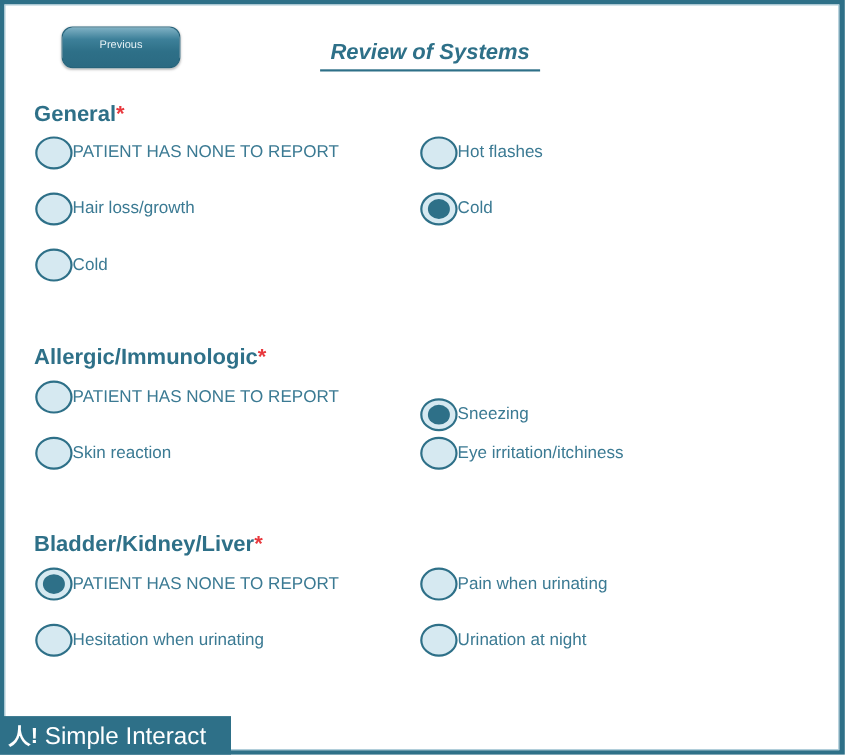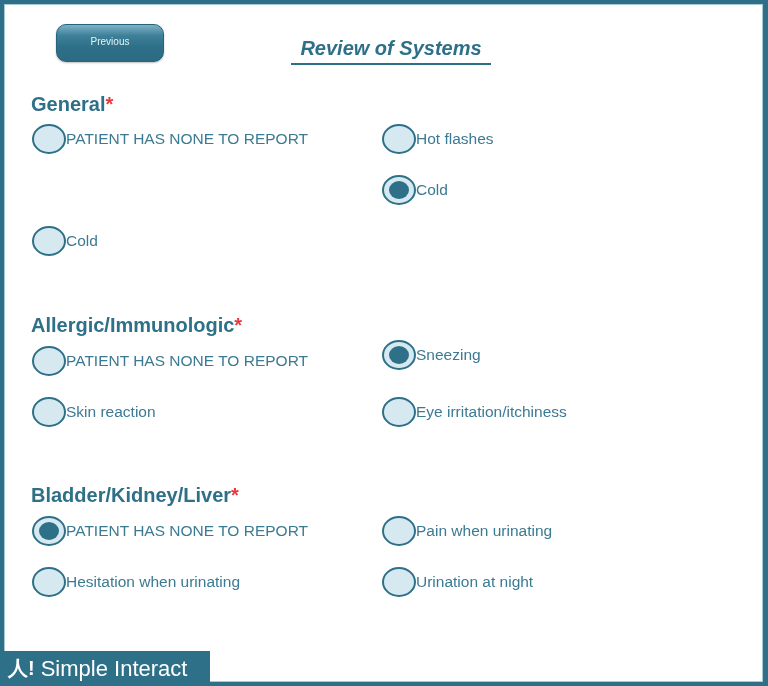--- a/index.html
+++ b/index.html
@@ -70,37 +70,41 @@
     <span>General</span><span class="req">*</span>
   </div>
   <div class="option" style="left:27px; top:117px;">
     <span class="radio"></span>
     <span class="opt-label">PATIENT HAS NONE TO REPORT</span>
   </div>
   <div class="option" style="left:377px; top:117px;">
     <span class="radio"></span>
     <span class="opt-label">Hot flashes</span>
   </div>
+  <div class="option" style="left:27px; top:168px;">
+    <span class="radio"></span>
+    <span class="opt-label">Hair loss/growth</span>
+  </div>
   <div class="option" style="left:377px; top:168px;">
     <span class="radio checked"></span>
     <span class="opt-label">Cold</span>
   </div>
   <div class="option" style="left:27px; top:219px;">
     <span class="radio"></span>
     <span class="opt-label">Cold</span>
   </div>
 
   <div class="section-title" style="top:309px;">
     <span>Allergic/Immunologic</span><span class="req">*</span>
   </div>
   <div class="option" style="left:27px; top:339px;">
     <span class="radio"></span>
     <span class="opt-label">PATIENT HAS NONE TO REPORT</span>
   </div>
-  <div class="option" style="left:377px; top:333px;">
+  <div class="option" style="left:377px; top:355px;">
     <span class="radio checked"></span>
     <span class="opt-label">Sneezing</span>
   </div>
   <div class="option" style="left:27px; top:390px;">
     <span class="radio"></span>
     <span class="opt-label">Skin reaction</span>
   </div>
   <div class="option" style="left:377px; top:390px;">
     <span class="radio"></span>
     <span class="opt-label">Eye irritation/itchiness</span>

